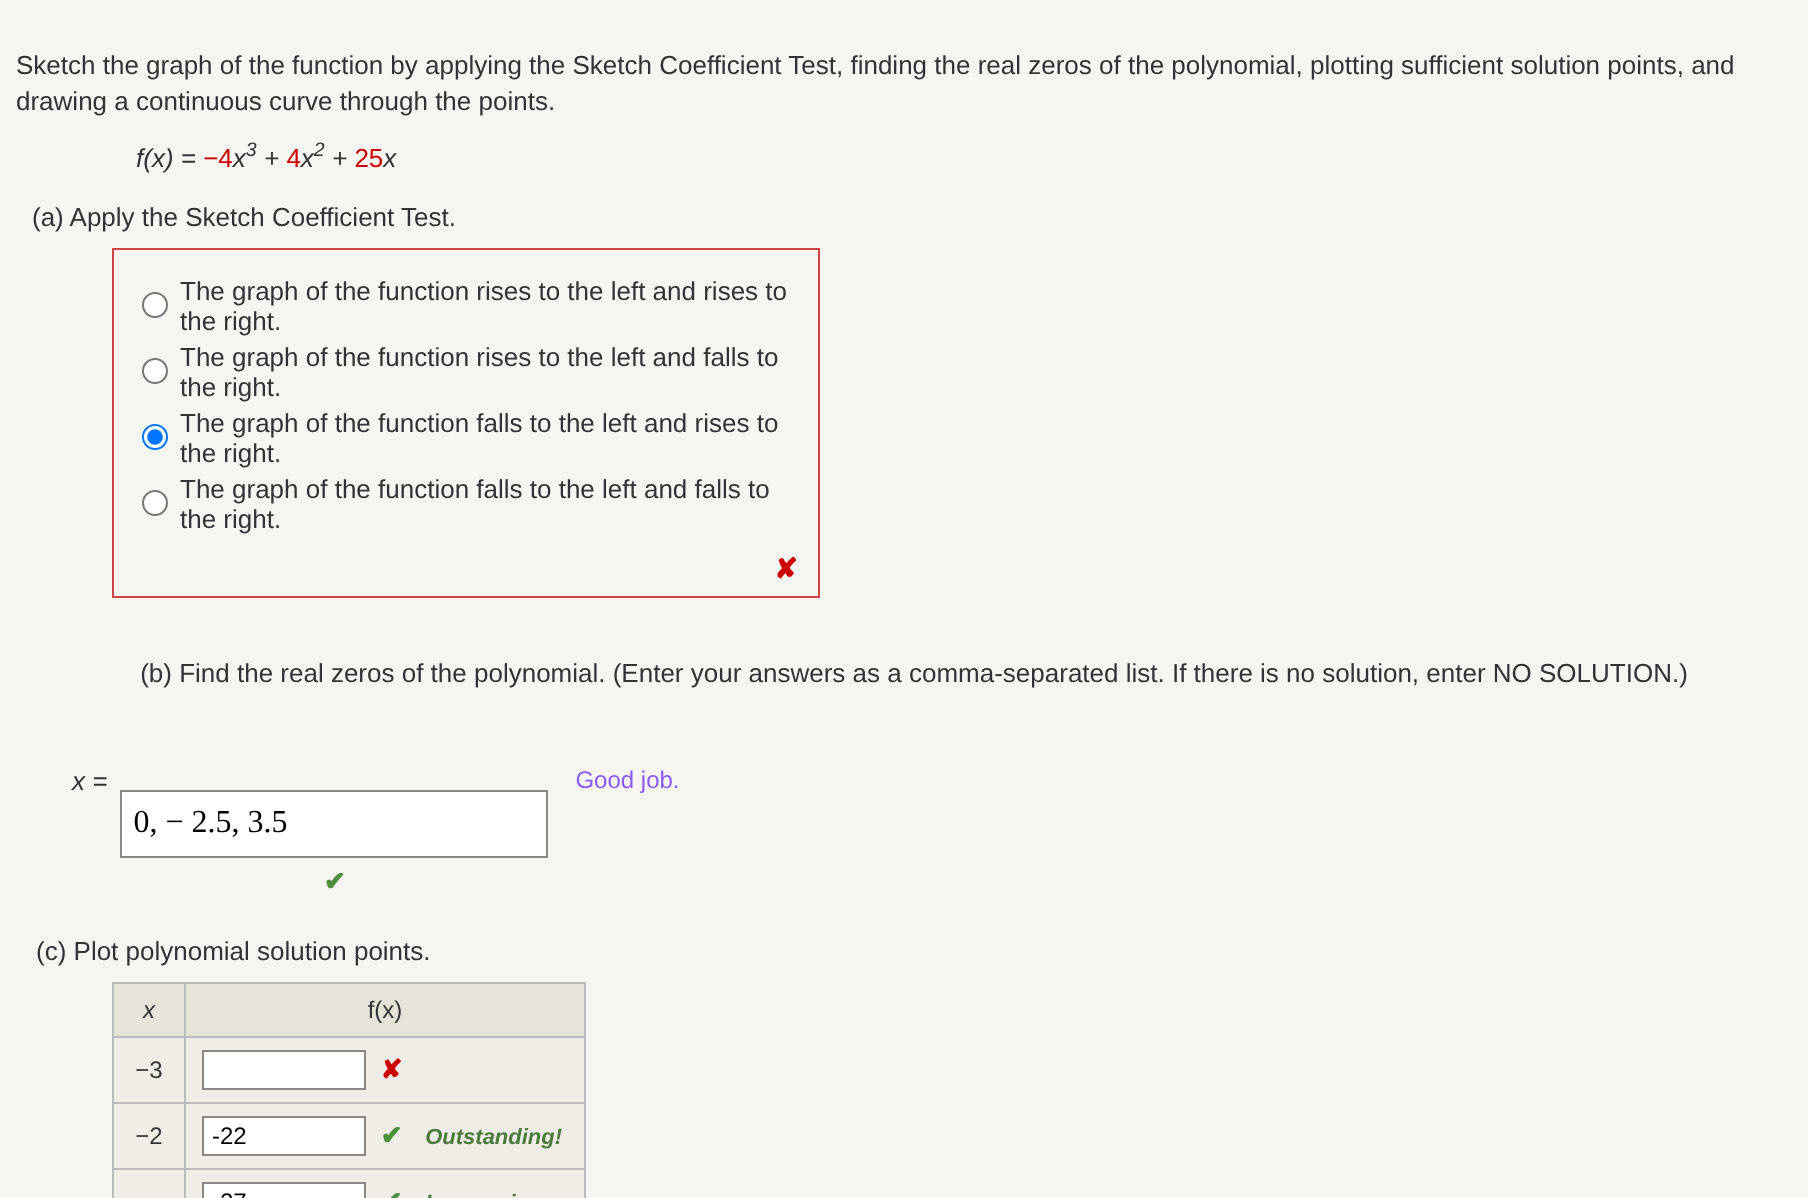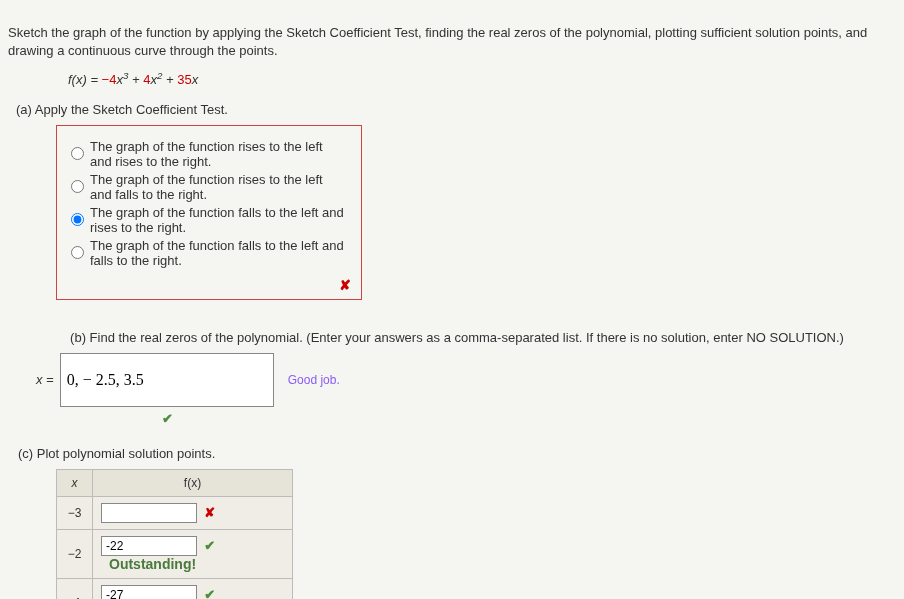--- a/index.html
+++ b/index.html
@@ -12,42 +12,43 @@
       width: 904px;
     }
     .intro { margin-bottom: 10px; line-height: 1.4; }
     .formula { margin: 8px 0 12px 60px; font-style: italic; }
     .coef { color: #c00; font-style: normal; }
     .part-label { margin: 14px 0 8px 8px; }
     .radio-box {
       border: 1px solid #c44;
       padding: 10px 14px 28px 14px;
       margin-left: 48px;
-      width: 306px;
+      width: 354px;
       position: relative;
       background: #fff0;
     }
     .radio-row { display: flex; align-items: center; margin: 3px 0; }
     .radio-row input[type=radio] { margin-right: 6px; }
     .x-mark {
       position: absolute;
       bottom: 6px; right: 10px;
       color: #c00; font-weight: bold;
       font-size: 14px;
     }
     .part-b { margin: 30px 0 8px 10px; text-align: center; }
     .answer-row { display: flex; align-items: center; margin: 8px 0 4px 28px; }
     .answer-row .eq { font-style: italic; margin-right: 6px; }
     .text-input {
       border: 1px solid #888;
-      padding: 17px 6px;
+      padding: 7px 6px;
       font-family: 'Times New Roman', serif;
       font-size: 16px;
       background: #fff;
       min-width: 92px;
+      margin-top: 43px;
     }
     .feedback-small { color: #8b5cf6; font-size: 12px; margin-left: 14px; }
     .check-below { margin-left: 154px; margin-top: 2px; color: #4a8f3c; font-weight: bold; }
     .part-c { margin: 20px 0 8px 10px; }
     .sol-table {
       border-collapse: collapse;
       margin-left: 48px;
       background: #efede6;
     }
     .sol-table th, .sol-table td {
@@ -55,37 +56,37 @@
       padding: 6px 8px;
       font-size: 12px;
     }
     .sol-table th { background: #e6e3d9; font-weight: normal; text-align: center; }
     .sol-table th:first-child { font-style: italic; }
     .sol-table td.xcol { text-align: center; width: 36px; }
     .sol-table td.fxcol { width: 200px; }
     .fx-input {
       border: 1px solid #888;
       padding: 2px 4px;
-      width: 96px;
+      width: 82px;
       font-size: 12px;
       background: #fff;
     }
-    .row-feedback { margin-left: 8px; font-size: 14px; color: #4a7a3c; font-weight: bold; }
+    .row-feedback { margin-left: 8px; font-size: 11px; color: #4a7a3c; font-weight: bold; font-style: italic; }
     .row-mark { font-weight: bold; font-size: 13px; margin-left: 4px; }
     .row-mark.ok { color: #4a8f3c; }
     .row-mark.bad { color: #c00; }
     sup { font-size: 0.75em; }
   </style>
 </head>
 <body>
 
 <div class="intro">Sketch the graph of the function by applying the Sketch Coefficient Test, finding the real zeros of the polynomial, plotting sufficient solution points, and drawing a continuous curve through the points.</div>
 
 <div class="formula">
-  <span>f(x) = </span><span class="coef">−4</span><span>x</span><sup>3</sup><span> + </span><span class="coef">4</span><span>x</span><sup>2</sup><span> + </span><span class="coef">35</span><span>x</span>
+  <span>f(x) = </span><span class="coef">−4</span><span>x</span><sup>3</sup><span> + </span><span class="coef">4</span><span>x</span><sup>2</sup><span> + </span><span class="coef">25</span><span>x</span>
 </div>
 
 <div class="part-label">(a)  Apply the Sketch Coefficient Test.</div>
 
 <div class="radio-box">
   <label class="radio-row">
     <input type="radio" name="lct" style="">
     <span>The graph of the function rises to the left and rises to the right.</span>
   </label>
   <label class="radio-row">

